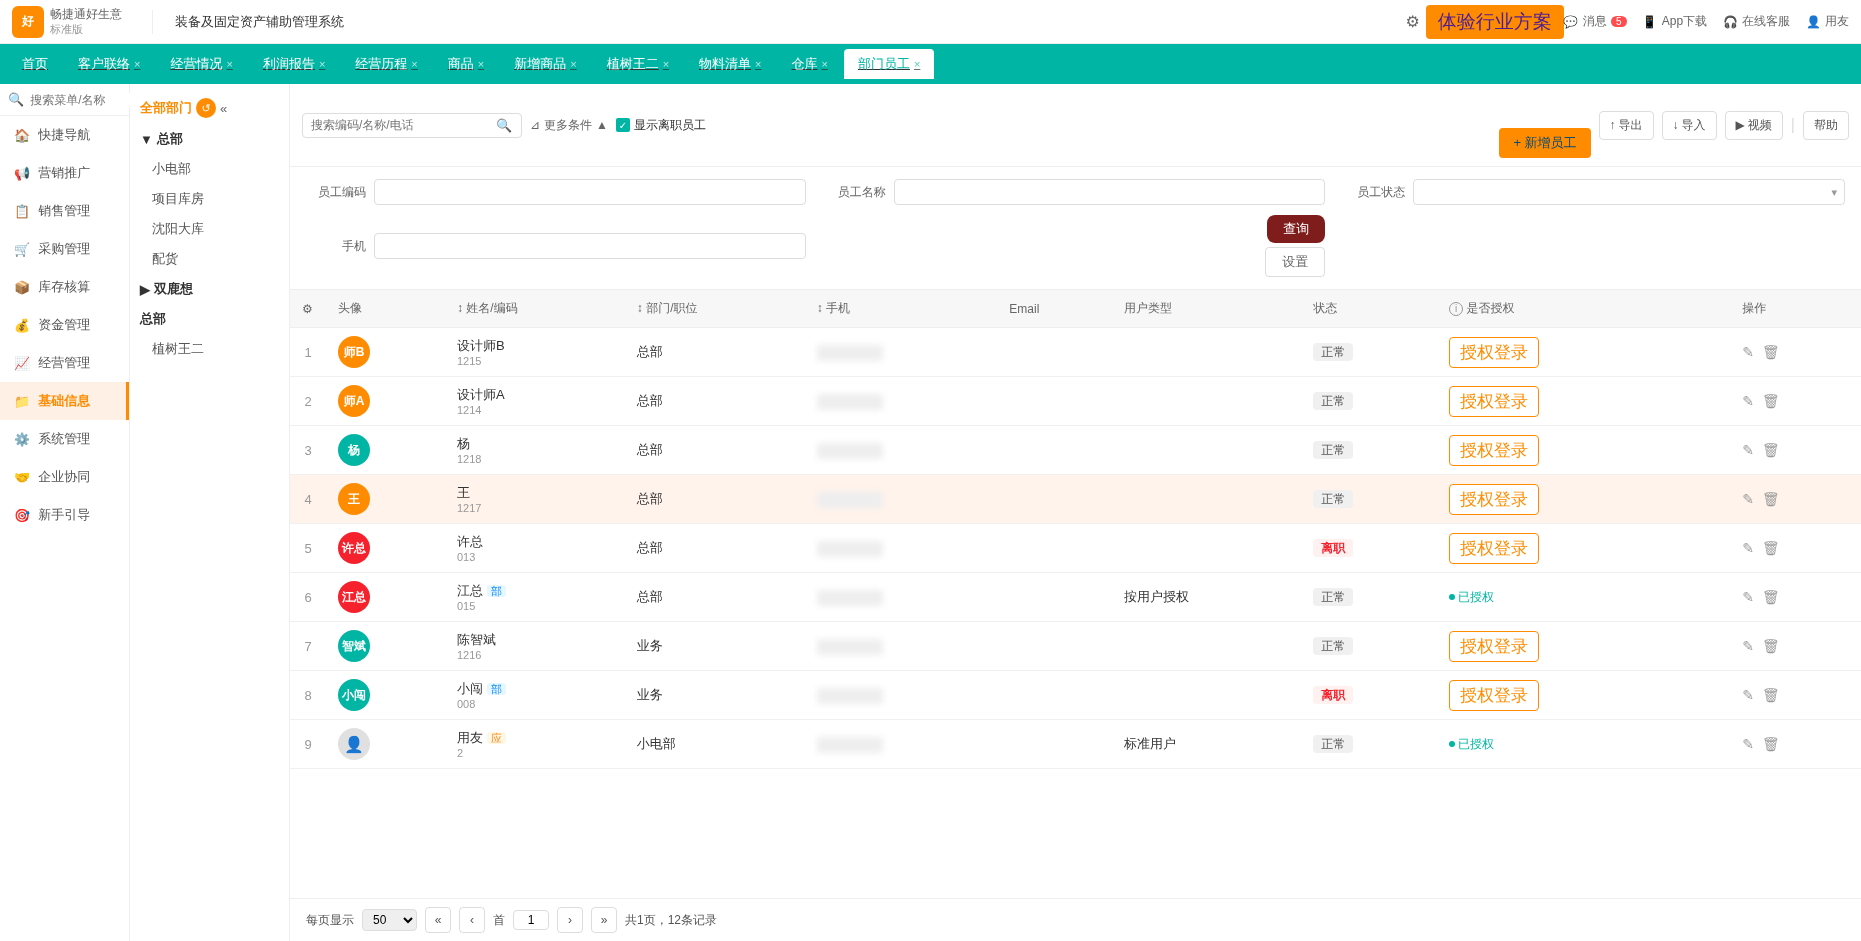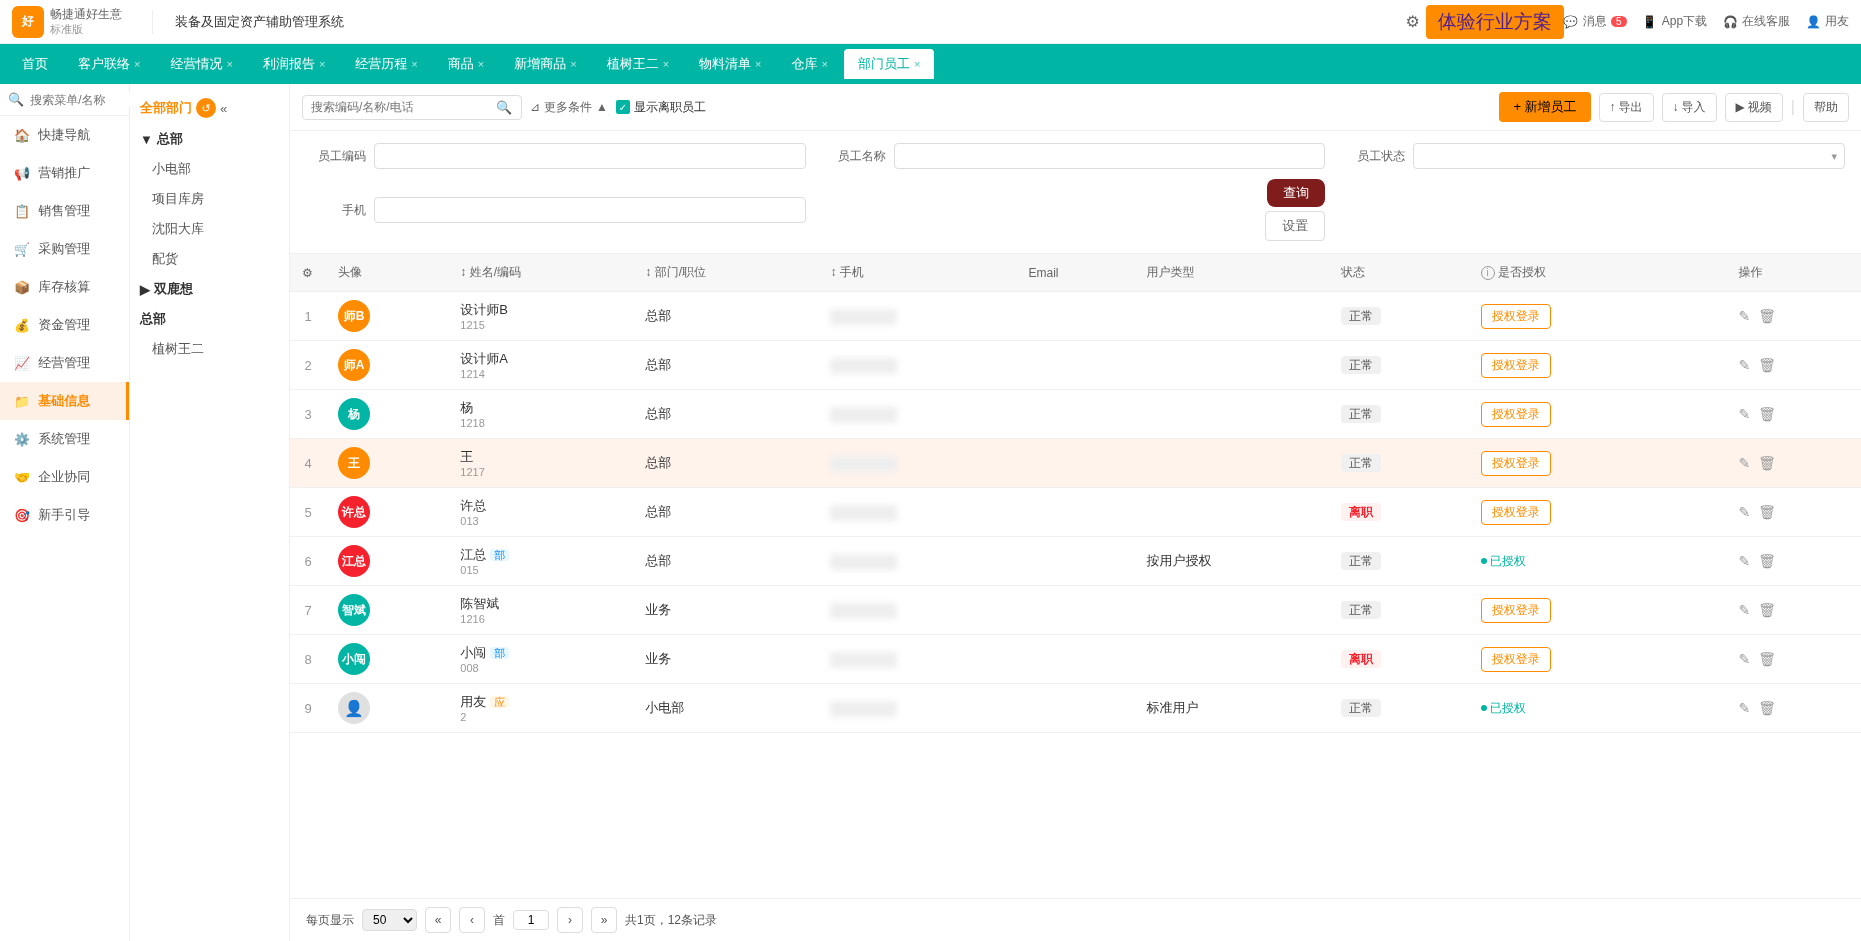--- a/index.html
+++ b/index.html
@@ -11,21 +11,21 @@
     .logo-icon { width: 32px; height: 32px; background: #ff8c00; border-radius: 6px; display: flex; align-items: center; justify-content: center; color: #fff; font-size: 12px; font-weight: bold; }
     .logo-text { font-size: 12px; color: #666; line-height: 1.3; }
     .system-title { flex: 1; font-size: 13px; color: #333; padding-left: 12px; }
     .top-right { display: flex; align-items: center; gap: 16px; margin-left: auto; }
     .top-btn { display: flex; align-items: center; gap: 4px; font-size: 12px; color: #666; cursor: pointer; }
     .badge { background: #ff4d4f; color: #fff; border-radius: 10px; padding: 0 4px; font-size: 10px; min-width: 16px; text-align: center; }
     .trial-btn { background: #ff8c00; color: #4c1d95; border: none; border-radius: 4px; padding: 4px 12px; font-size: 19px; cursor: pointer; }
     .gear-btn { color: #666; font-size: 16px; cursor: pointer; padding: 0 6px; }
 
     
-    .nav-tabs { background: #00b5a3; display: flex; align-items: center; padding: 0 8px; height: 40px; gap: 2px; overflow-x: auto; }
+    .nav-tabs { background: #00b5a3; display: flex; align-items: center; padding: 0 8px; height: 40px; gap: 2px; overflow-x: auto; text-decoration: underline; }
     .nav-tab { padding: 6px 14px; color: #fff; font-size: 13px; cursor: pointer; border-radius: 4px 4px 0 0; white-space: nowrap; display: flex; align-items: center; gap: 4px; }
     .nav-tab.active { background: #fff; color: #00b5a3; border-radius: 4px 4px 0 0; }
     .nav-tab .close-x { font-size: 11px; opacity: 0.7; }
 
     
     .main-layout { display: flex; height: calc(941px - 44px - 40px); }
 
     
     .content { flex: 1; display: flex; overflow: hidden; }
 
@@ -43,21 +43,21 @@
     .right-content { flex: 1; display: flex; flex-direction: column; overflow: hidden; }
 
     
     .search-bar { padding: 8px 12px; background: #fff; border-bottom: 1px solid #eee; display: flex; align-items: center; gap: 8px; }
     .search-input-wrap { display: flex; align-items: center; border: 1px solid #ddd; border-radius: 4px; padding: 4px 8px; gap: 4px; width: 220px; }
     .search-input-wrap input { border: none; outline: none; font-size: 12px; flex: 1; }
     .more-conditions { display: flex; align-items: center; gap: 4px; color: #666; font-size: 12px; cursor: pointer; }
     .show-resigned { display: flex; align-items: center; gap: 4px; font-size: 12px; color: #333; cursor: pointer; }
     .checkbox-checked { width: 14px; height: 14px; background: #00b5a3; border-radius: 2px; display: flex; align-items: center; justify-content: center; color: #fff; font-size: 10px; }
     .toolbar-right { margin-left: auto; display: flex; align-items: center; gap: 8px; }
-    .btn-add { background: #ff8c00; color: #000000; border: none; border-radius: 4px; padding: 6px 14px; font-size: 13px; cursor: pointer; display: flex; align-items: center; gap: 4px; }
+    .btn-add { background: #ff8c00; color: #0c4a6e; border: none; border-radius: 4px; padding: 6px 14px; font-size: 13px; cursor: pointer; display: flex; align-items: center; gap: 4px; margin-top: 36px; }
     .btn-outline { background: #fff; color: #555; border: 1px solid #ddd; border-radius: 4px; padding: 5px 10px; font-size: 12px; cursor: pointer; display: flex; align-items: center; gap: 3px; }
 
     
     .filter-form { background: #fff; padding: 12px 16px; border-bottom: 1px solid #eee; display: grid; grid-template-columns: 1fr 1fr 1fr; gap: 10px 20px; align-items: center; }
     .filter-row { display: flex; align-items: center; gap: 8px; }
     .filter-label { font-size: 12px; color: #666; white-space: nowrap; width: 60px; text-align: right; }
     .filter-input { flex: 1; border: 1px solid #ddd; border-radius: 4px; padding: 5px 8px; font-size: 12px; outline: none; }
     .filter-select-wrap { flex: 1; position: relative; }
     .filter-select-wrap select { width: 100%; border: 1px solid #ddd; border-radius: 4px; padding: 5px 24px 5px 8px; font-size: 12px; outline: none; background: #fff; appearance: none; }
     .filter-select-wrap::after { content: "▾"; position: absolute; right: 8px; top: 50%; transform: translateY(-50%); color: #999; font-size: 11px; pointer-events: none; }
@@ -66,21 +66,21 @@
 
     
     .table-wrap { flex: 1; overflow-y: auto; background: #fff; }
     table { width: 100%; border-collapse: collapse; }
     thead tr { background: #f7f7f7; }
     th { padding: 10px 12px; font-size: 12px; color: #666; font-weight: normal; border-bottom: 1px solid #eee; text-align: left; white-space: nowrap; }
     td { padding: 8px 12px; font-size: 13px; border-bottom: 1px solid #f0f0f0; vertical-align: middle; }
     tr.row-highlight { background: #fff3ec; }
     .status-normal { background: #f0f0f0; color: #555; border-radius: 4px; padding: 2px 8px; font-size: 12px; }
     .status-resigned { background: #fff1f0; color: #f5222d; border-radius: 4px; padding: 2px 8px; font-size: 12px; font-weight: bold; }
-    .btn-auth { border: 1px solid #ff8c00; color: #ff8c00; background: #fff; border-radius: 4px; padding: 3px 10px; font-size: 12px; cursor: pointer; }
+    .btn-auth { border: 1px solid #ff8c00; color: #ff8c00; background: #fff; border-radius: 4px; padding: 3px 10px; font-size: 17px; cursor: pointer; }
     .btn-authed { color: #00b5a3; font-size: 12px; display: flex; align-items: center; gap: 3px; }
     .dot-green { width: 6px; height: 6px; border-radius: 50%; background: #00b5a3; display: inline-block; }
     .action-btns { display: flex; align-items: center; gap: 8px; }
     .action-icon { color: #999; cursor: pointer; font-size: 14px; }
     .name-code { display: flex; flex-direction: column; }
     .name-code .code { color: #999; font-size: 11px; }
     .tag-blue { background: #e6f7ff; color: #1890ff; border-radius: 3px; padding: 0 4px; font-size: 11px; margin-left: 4px; }
     .tag-orange { background: #fff7e6; color: #fa8c16; border-radius: 3px; padding: 0 4px; font-size: 11px; margin-left: 4px; }
     .blur-text { filter: blur(3px); color: #ccc; background: #eee; border-radius: 2px; font-size: 12px; padding: 1px 20px; }
 

